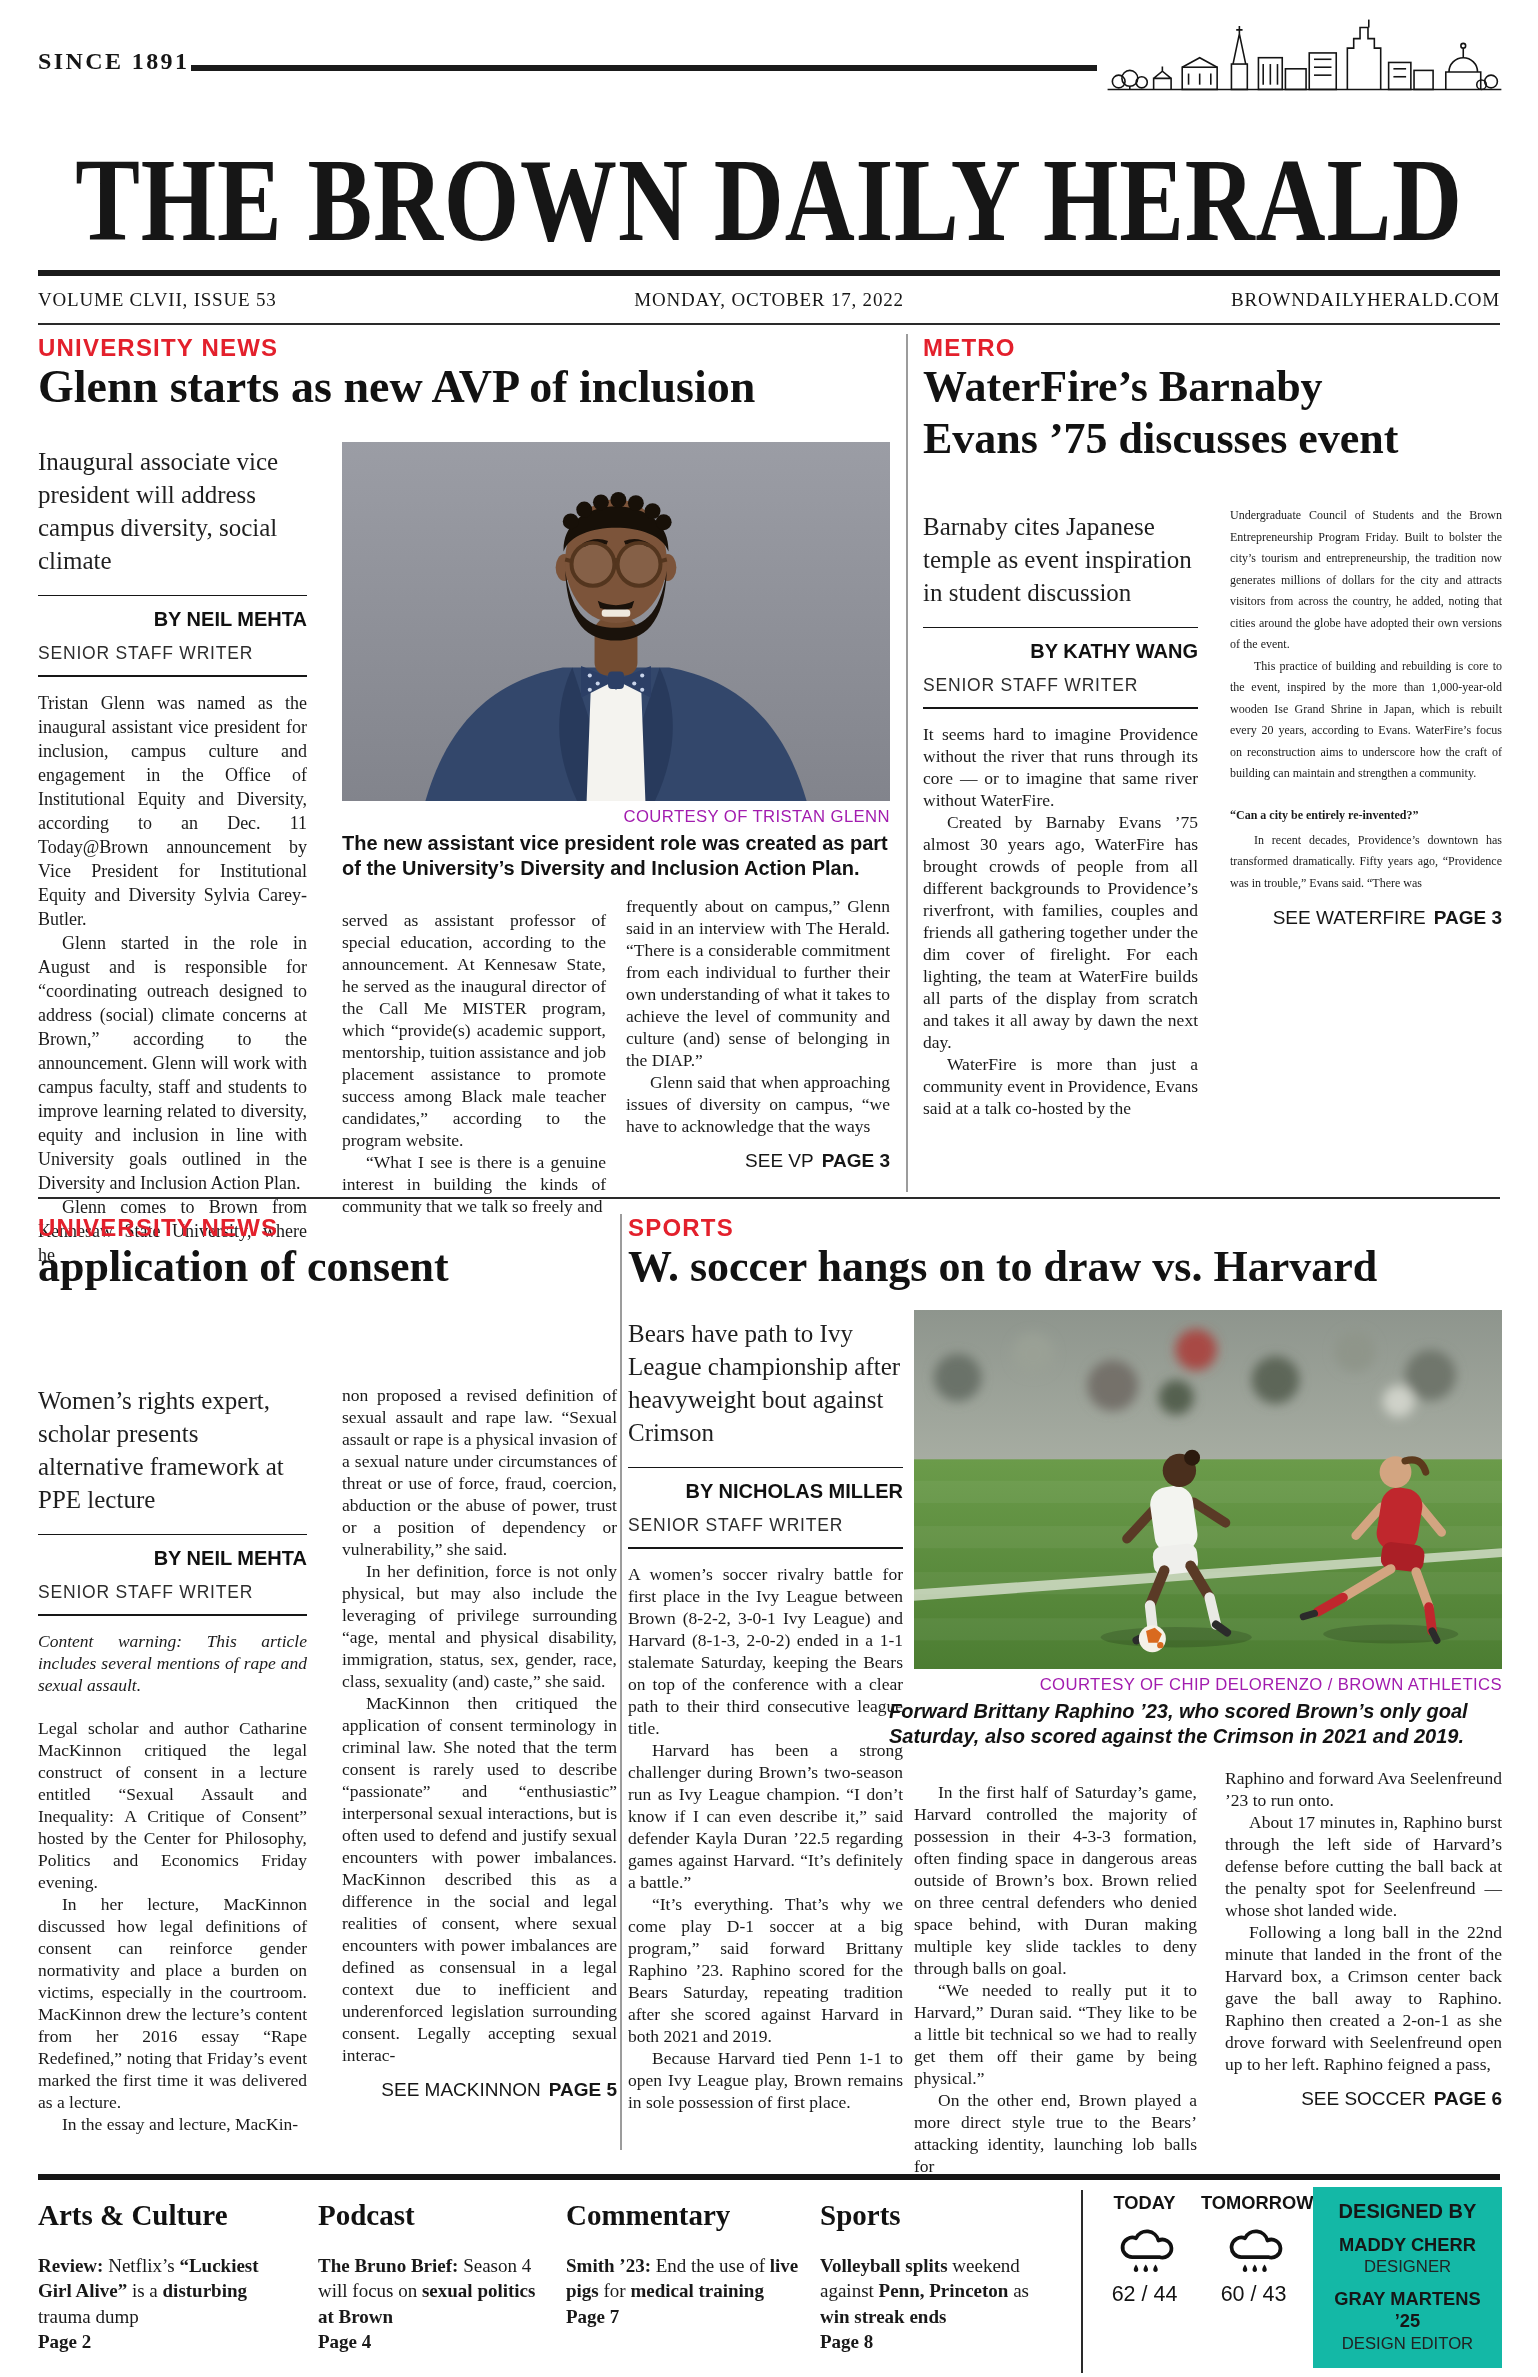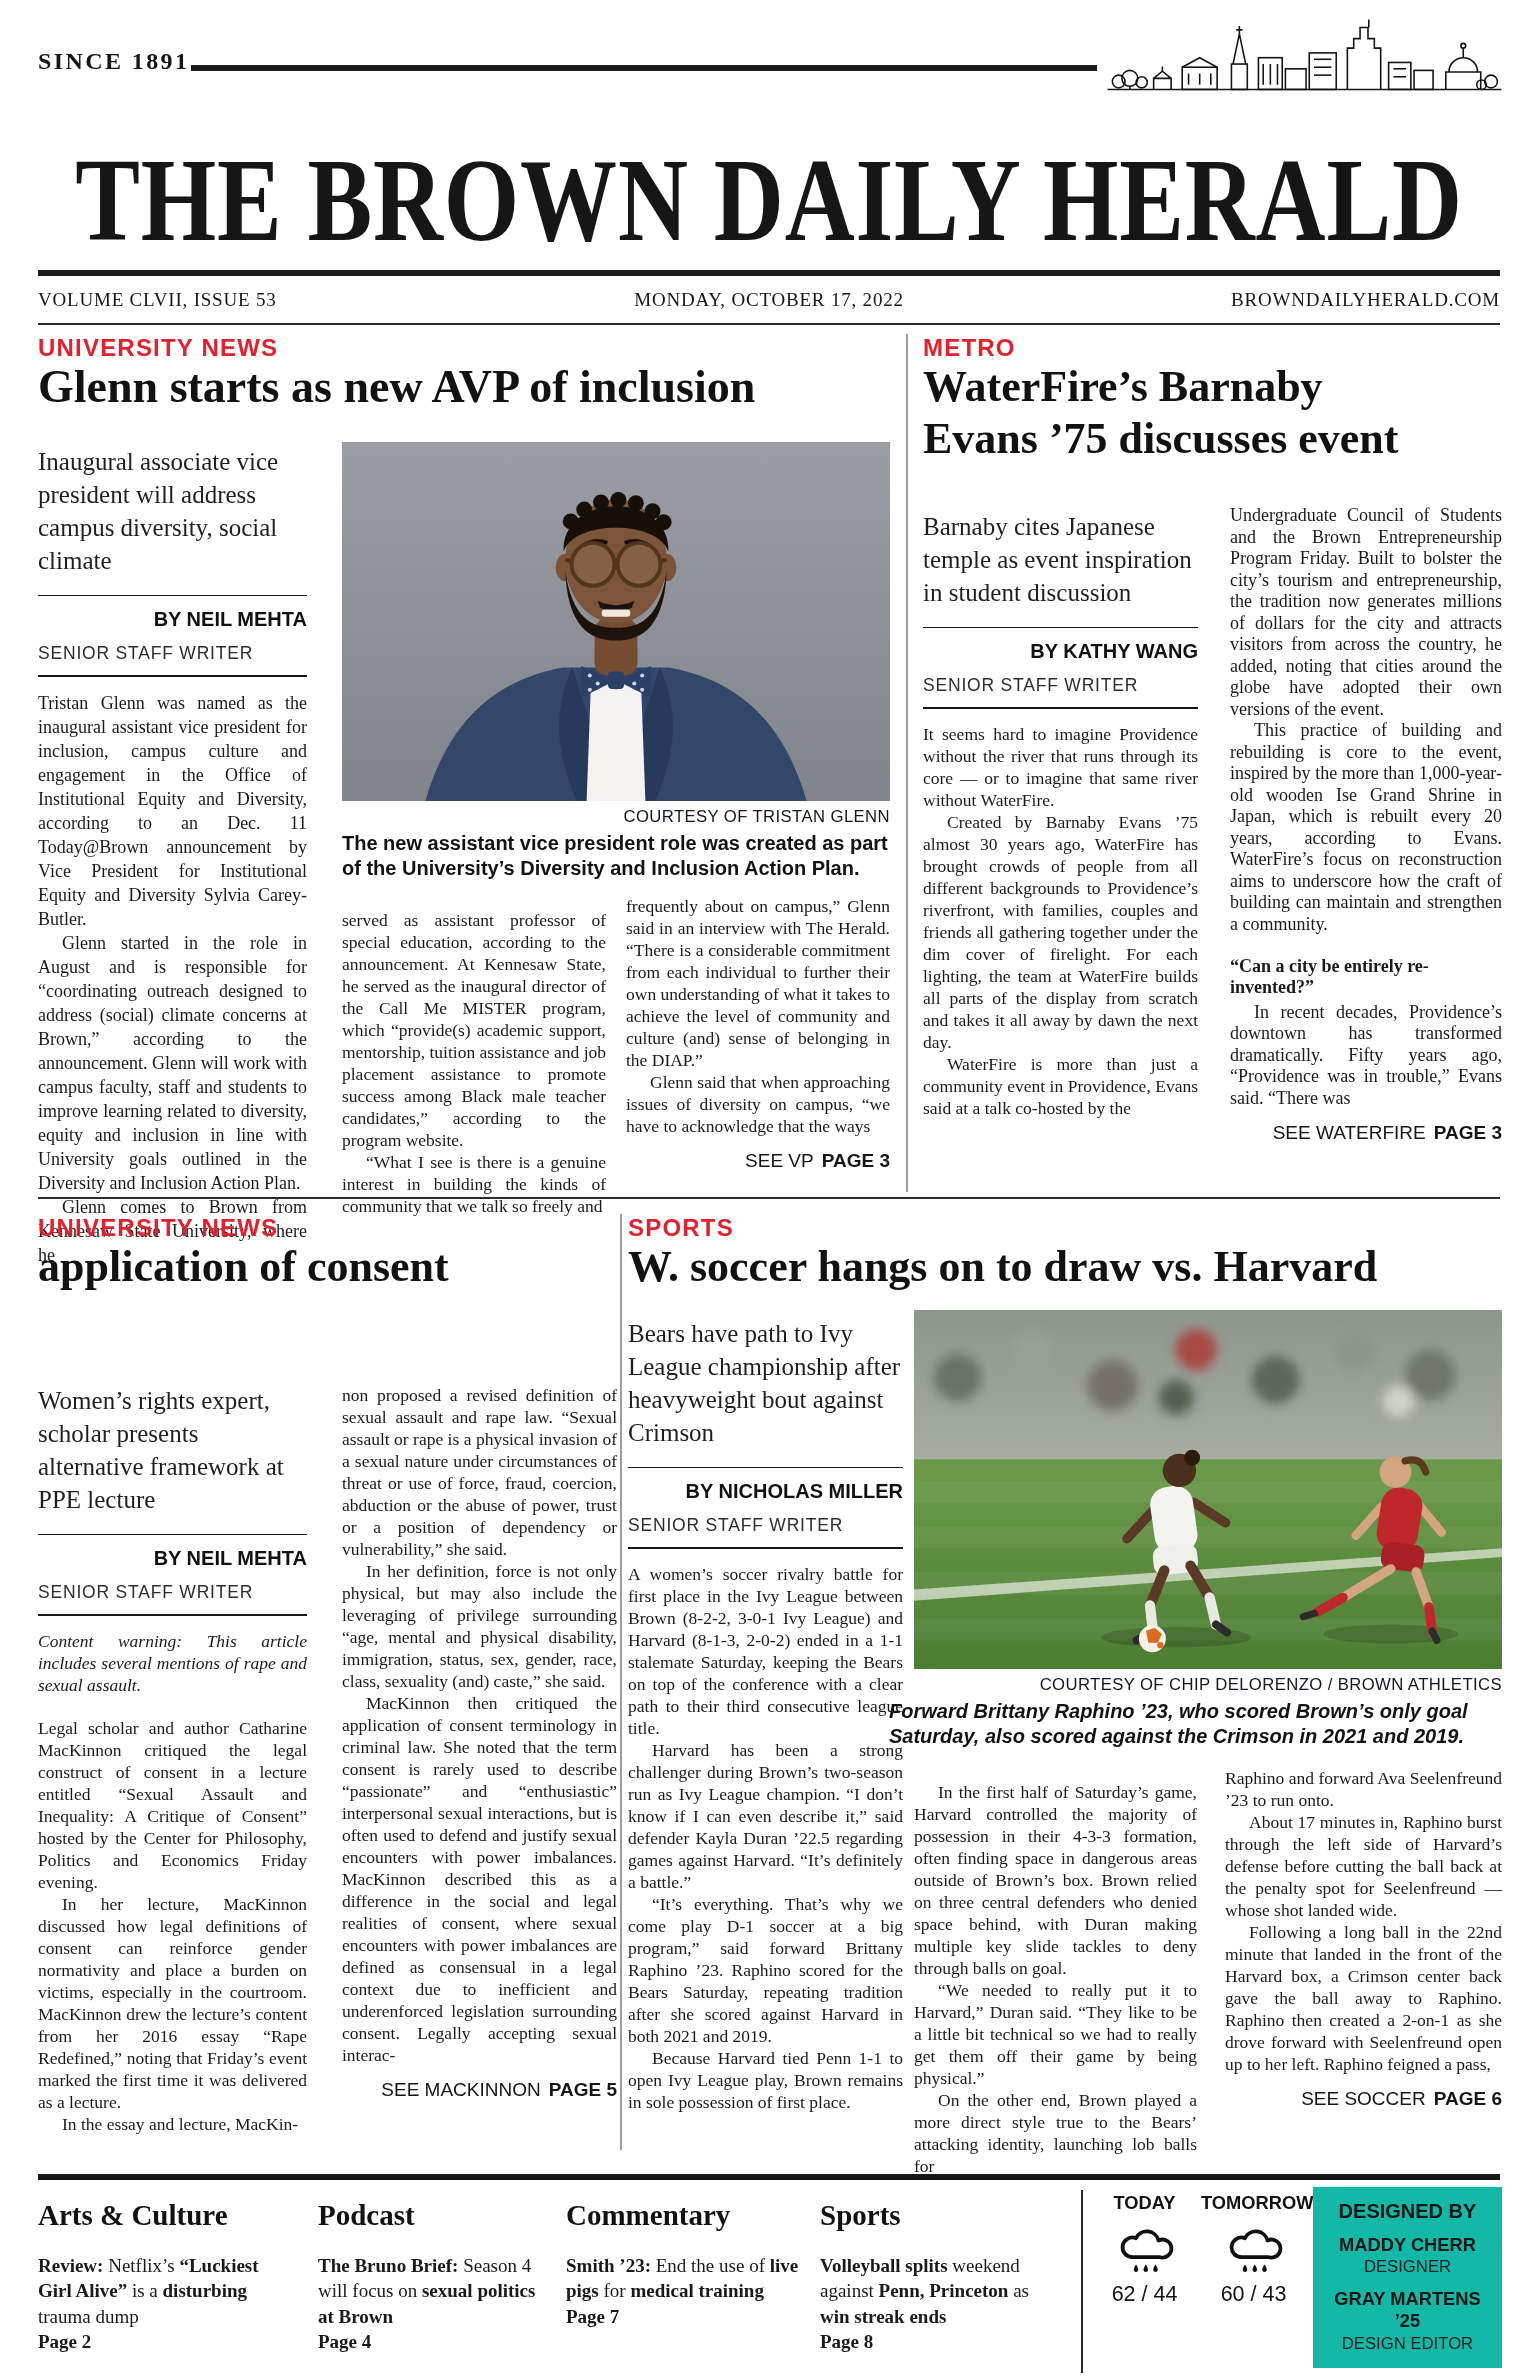--- a/index.html
+++ b/index.html
@@ -30,29 +30,29 @@
   .headline{font-family:"Liberation Serif",serif;font-weight:700;color:#121212;}
   .headline div{display:block;}
   .deck{font:400 25px/33px "Liberation Serif",serif;color:#1f1f1f;}
   .h-rule{height:1.6px;background:#161616;margin-top:17.5px;}
   .byline{font:700 20px "Liberation Sans",sans-serif;margin-top:12px;color:#111;text-align:right;}
   .role{font:400 17.5px "Liberation Sans",sans-serif;letter-spacing:0.8px;margin-top:12px;color:#2d2d2d;}
   .h-rule.sub{margin-top:11px;}
   .body{margin-top:14.3px;}
   .body p{font:400 17.5px/22px "Liberation Serif",serif;margin:0;text-align:justify;color:#1a1a1a;}
   .body.lg p{font-size:18px;line-height:24px;}
-  .body.sm p{font-size:18px;line-height:21.5px;}
+  .body.sm p{font-size:12px;line-height:21.5px;}
   .body p.ind{text-indent:24px;}
   .body p.ital{font-style:italic;}
   .body p.gap{margin-top:20.7px;}
   .body p.sub{font-weight:700;text-align:left;margin-top:20.7px;margin-bottom:3.2px;}
   .jump{font:400 19px "Liberation Sans",sans-serif;text-align:right;margin-top:12.7px;color:#161616;}
   .jump .see{margin-right:8px;}
   .jump b{font-weight:700;}
-  .credit{font:400 16.7px "Liberation Sans",sans-serif;color:#0f172a;text-align:right;letter-spacing:0.4px;}
+  .credit{font:400 16.7px "Liberation Sans",sans-serif;color:#a21caf;text-align:right;letter-spacing:0.4px;}
   .caption{font:700 20px/25.4px "Liberation Sans",sans-serif;color:#131313;}
   .photo{overflow:hidden;background:#8d8f97;}
   .photo svg{display:block;width:100%;height:100%;}
   .vdiv{width:1.6px;background:#9c9c9c;}
 
   
   #glenn-kicker{left:38px;top:334px;}
   #glenn-headline{left:38px;top:361px;width:862px;font-size:46px;line-height:51px;}
   #glenn-col1{left:38px;top:445px;width:269px;}
   #glenn-photo{left:342px;top:442px;width:548px;height:359px;}

